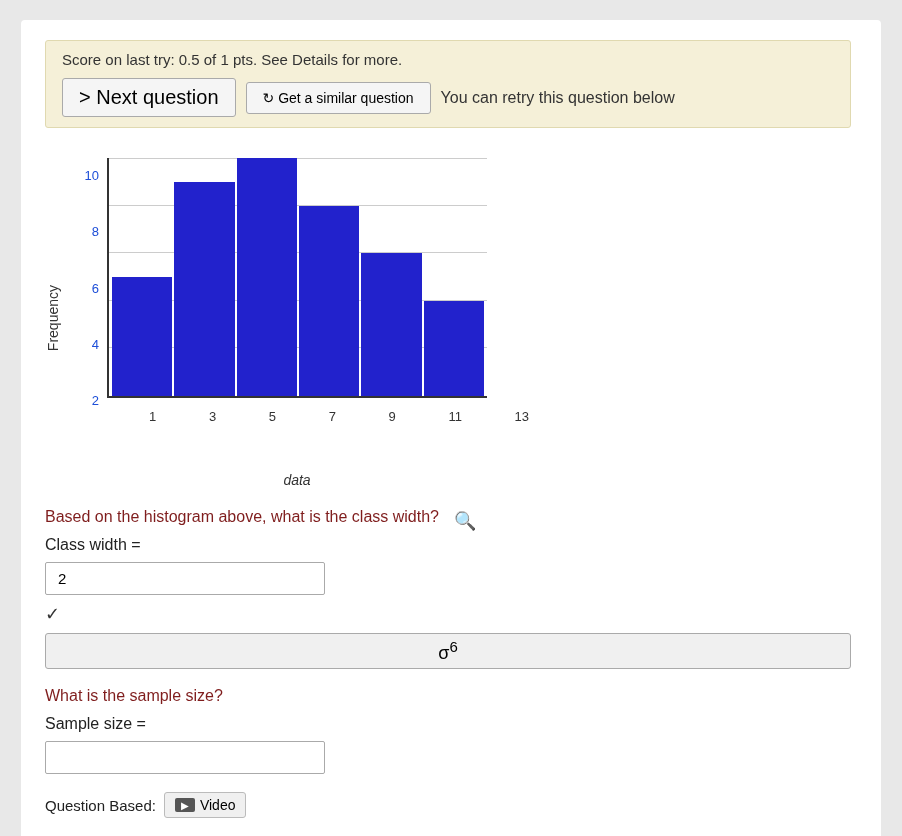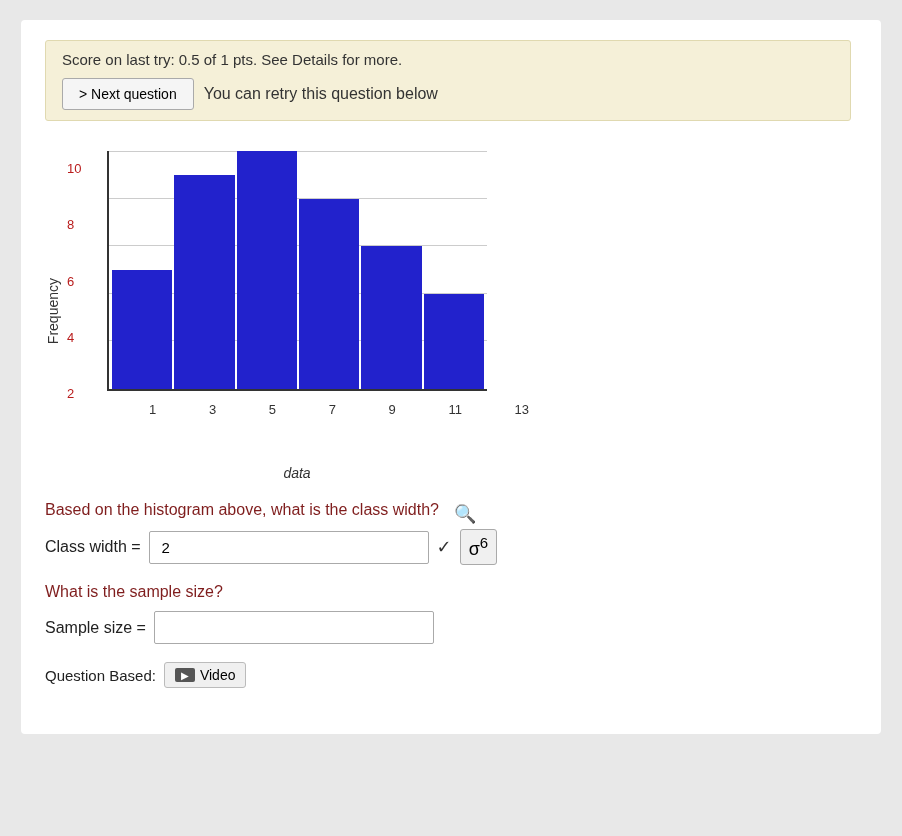--- a/index.html
+++ b/index.html
@@ -31,21 +31,21 @@
     .button-row {
       display: flex;
       align-items: center;
       gap: 10px;
       margin-top: 10px;
     }
     .btn-next {
       border: 1px solid #aaa;
       background: #f5f5f5;
       padding: 7px 16px;
-      font-size: 14px;
+      font-size: 20px;
       cursor: pointer;
       border-radius: 3px;
       display: flex;
       align-items: center;
       gap: 6px;
     }
     .btn-similar {
       border: 1px solid #aaa;
       background: #f5f5f5;
       padding: 7px 16px;
@@ -94,22 +94,22 @@
       left: 0;
       top: 10px;
       width: 36px;
       height: 240px;
       display: flex;
       flex-direction: column-reverse;
       justify-content: space-between;
     }
     .y-tick {
       font-size: 13px;
-      color: #b91c1c;
-      text-align: left;
+      color: #1d4ed8;
+      text-align: right;
       padding-right: 4px;
     }
     
     .grid-line {
       position: absolute;
       left: 0;
       right: 0;
       border-top: 1px solid #ccc;
     }
     
@@ -159,23 +159,23 @@
       color: #555;
       cursor: pointer;
     }
     .question-text {
       font-size: 16px;
       color: #7f1d1d;
       margin: 14px 0 10px 0;
     }
     .input-row {
       display: flex;
-      align-items: center;
       gap: 8px;
       margin-bottom: 18px;
+      flex-direction: column;
     }
     .input-label {
       font-size: 16px;
       color: #222;
     }
     .answer-input {
       border: 1px solid #aaa;
       padding: 7px 12px;
       font-size: 15px;
       width: 280px;
@@ -240,20 +240,21 @@
 </head>
 <body>
 
 <div class="container">
 
   
   <div class="score-bar">
     <span>Score on last try: 0.5 of 1 pts. See Details for more.</span>
     <div class="button-row">
       <button class="btn-next">&gt; Next question</button>
+      <button class="btn-similar">↻ Get a similar question</button>
       <span class="retry-text">You can retry this question below</span>
     </div>
   </div>
 
   
   <div class="chart-section">
     <div class="y-label">Frequency</div>
     <div style="position:relative;">
       <div class="chart-area">
 

